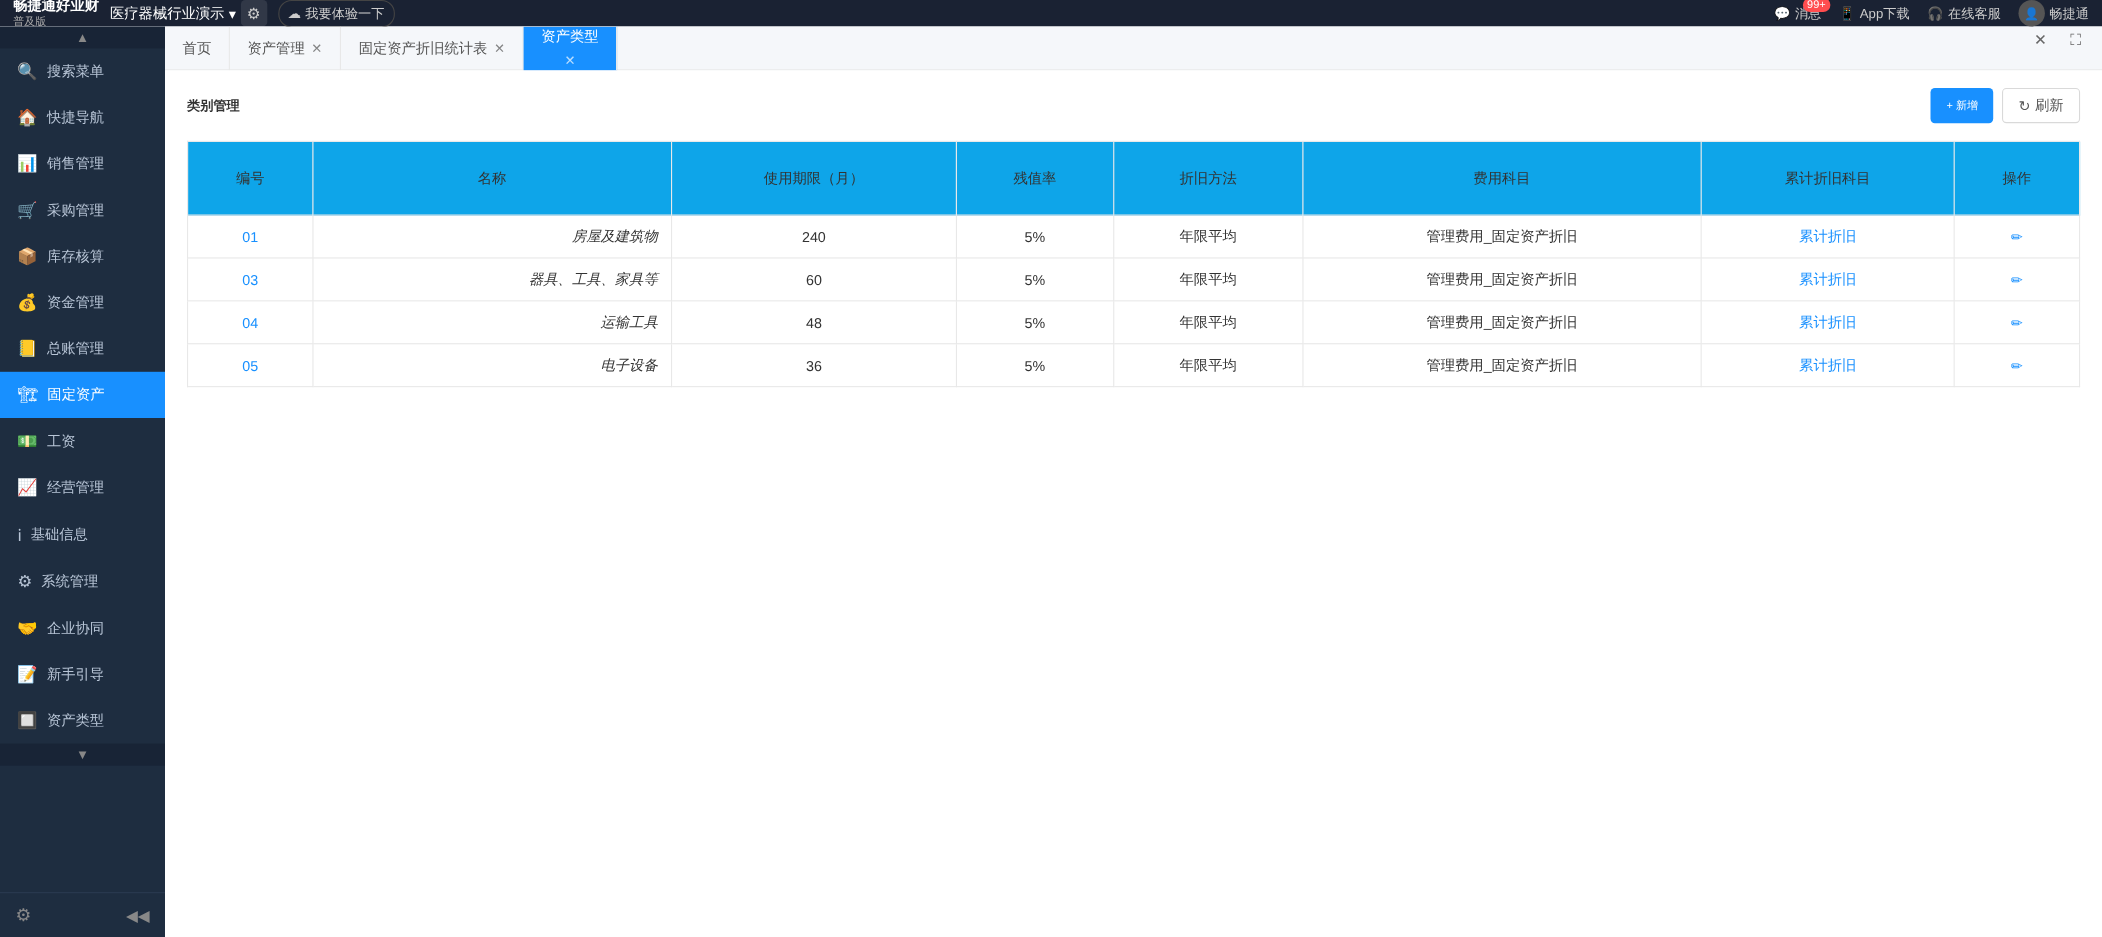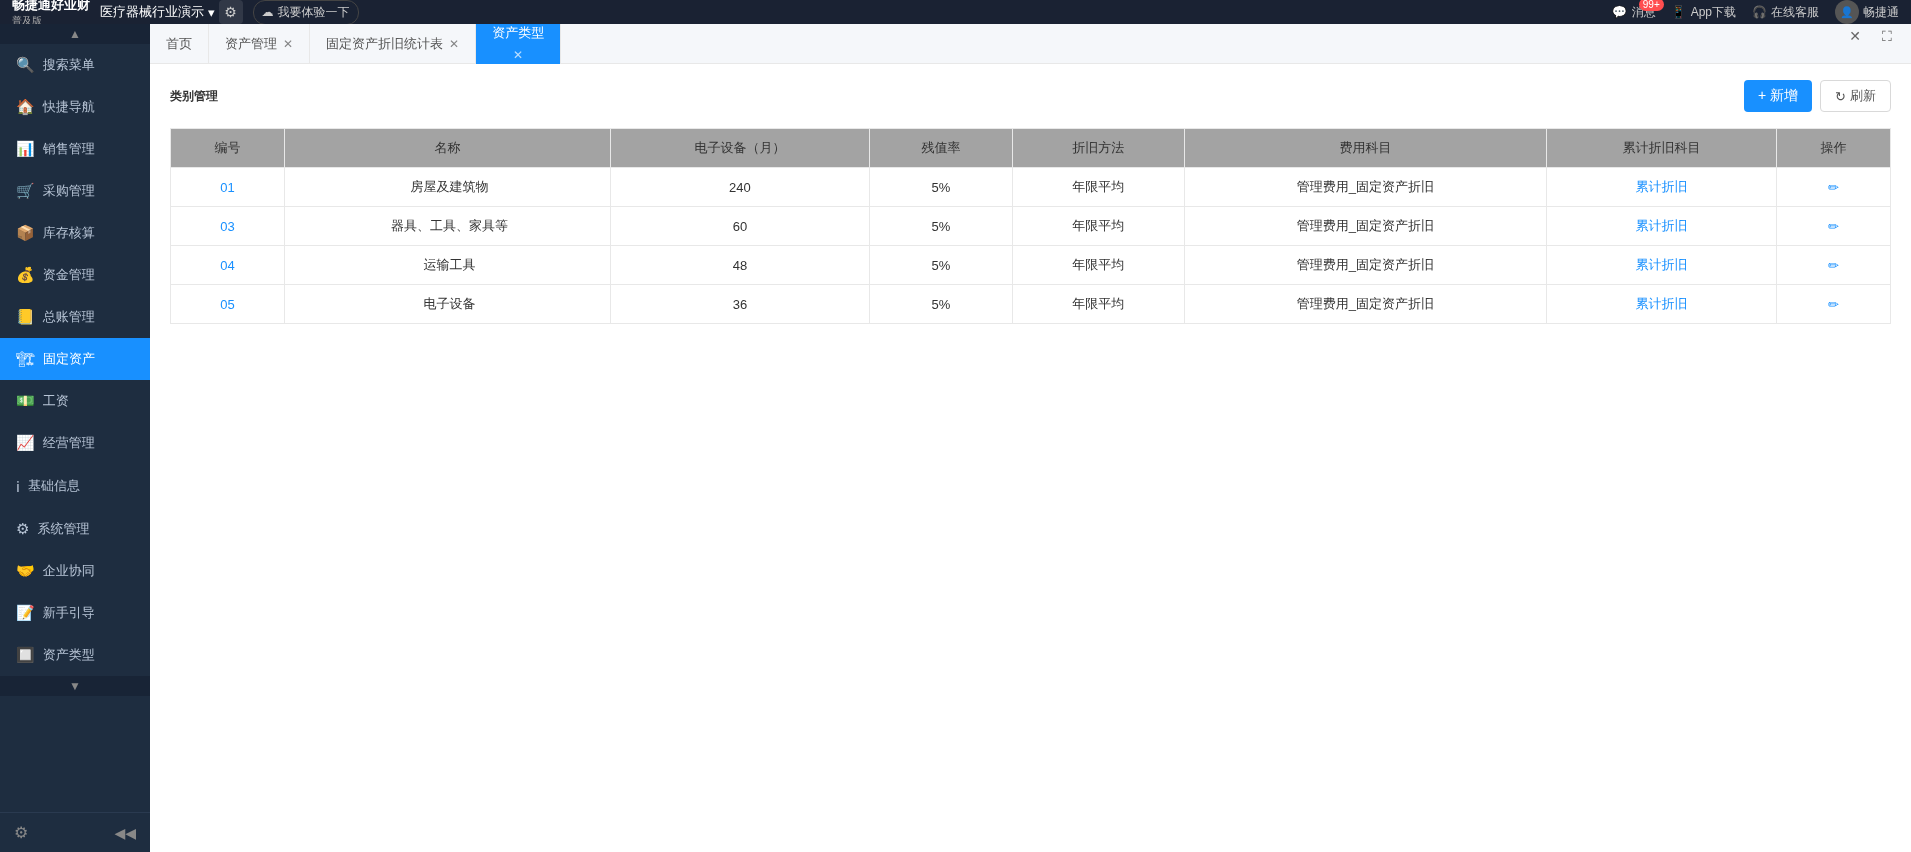--- a/index.html
+++ b/index.html
@@ -209,57 +209,57 @@
       display: flex;
       gap: 8px;
     }
     .btn-primary {
       display: flex; align-items: center; gap: 4px;
       background: #1890ff;
       color: #fff;
       border: none;
       border-radius: 4px;
       padding: 6px 14px;
-      font-size: 14px;
+      font-size: 10px;
       cursor: pointer;
     }
     .btn-default {
       display: flex; align-items: center; gap: 4px;
       background: #fff;
       color: #555;
       border: 1px solid #d9d9d9;
       border-radius: 4px;
       padding: 6px 14px;
       font-size: 13px;
       cursor: pointer;
     }
 
     
     .data-table {
       width: 100%;
       border-collapse: collapse;
       border: 1px solid #e8e8e8;
     }
     .data-table th {
-      background: #a3a3a3;
+      background: #0ea5e9;
       border: 1px solid #e8e8e8;
-      padding: 10px 12px;
+      padding: 24px 12px;
       text-align: center;
       font-weight: 500;
       color: #333;
       font-size: 13px;
     }
     .data-table td {
       border: 1px solid #e8e8e8;
       padding: 10px 12px;
       text-align: center;
       color: #333;
       font-size: 13px;
     }
-    .data-table td.name-col { text-align: center; padding-left: 16px; }
+    .data-table td.name-col { text-align: right; padding-left: 16px; font-style: italic; }
     .data-table td.code-col { color: #1890ff; }
 
     .edit-link { color: #1890ff; cursor: pointer; text-decoration: none; }
 
     
     .expense-name { color: #333; }
     .accum-name { color: #1890ff; }
 
     
     .page-content::-webkit-scrollbar { width: 6px; }
@@ -418,21 +418,21 @@
             <span>刷新</span>
           </button>
         </div>
       </div>
 
       <table class="data-table">
         <thead>
           <tr>
             <th><span>编号</span></th>
             <th><span>名称</span></th>
-            <th><span>电子设备（月）</span></th>
+            <th><span>使用期限（月）</span></th>
             <th><span>残值率</span></th>
             <th><span>折旧方法</span></th>
             <th><span>费用科目</span></th>
             <th><span>累计折旧科目</span></th>
             <th><span>操作</span></th>
           </tr>
         </thead>
         <tbody id="table-body">
         <tr>
       <td class="code-col">01</td>

